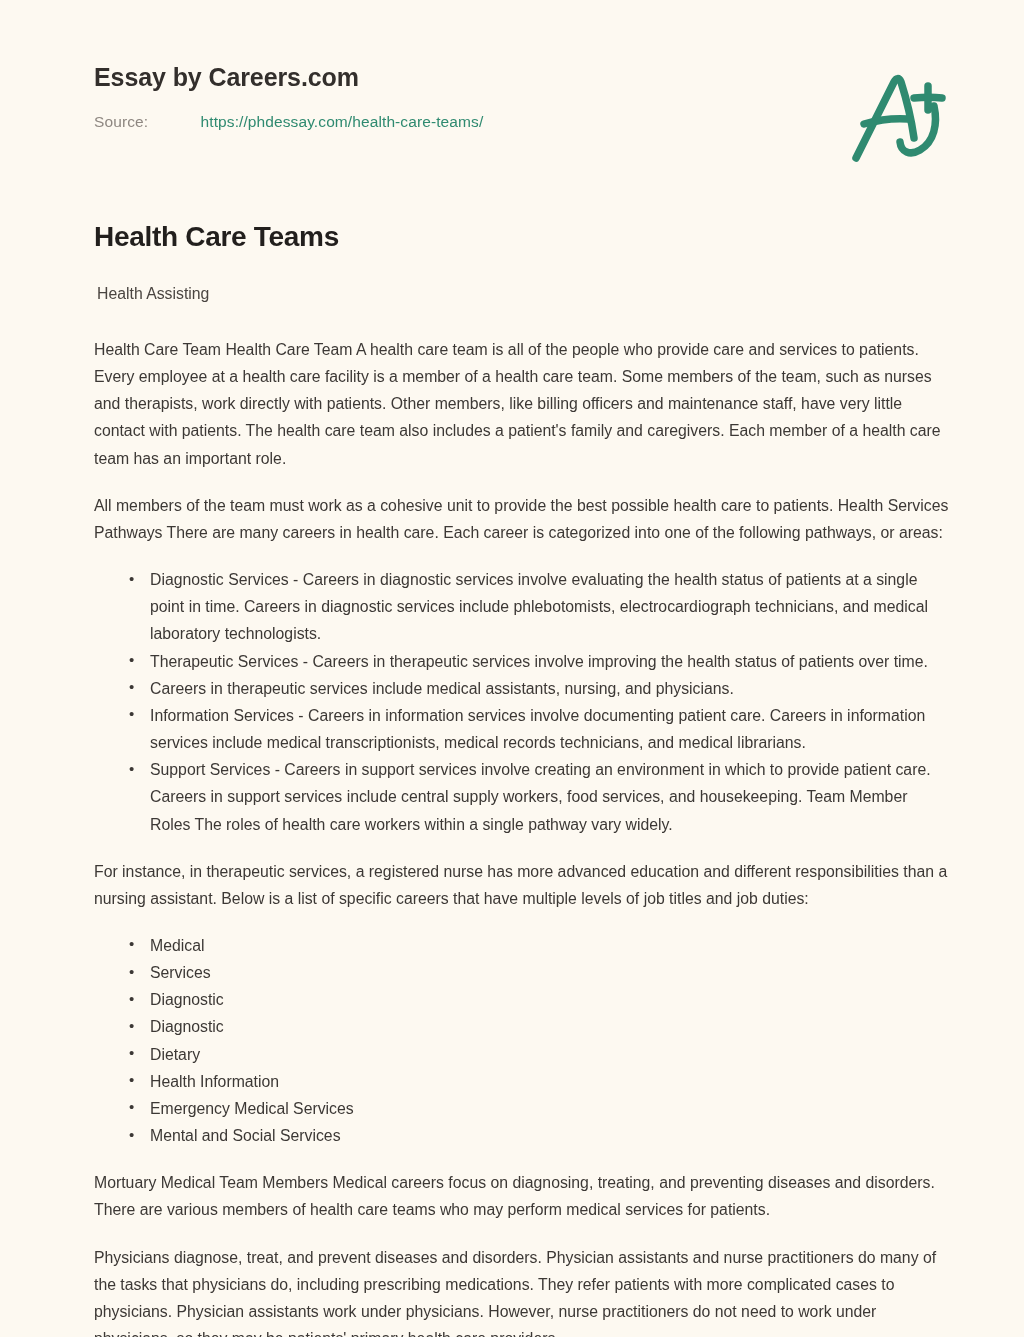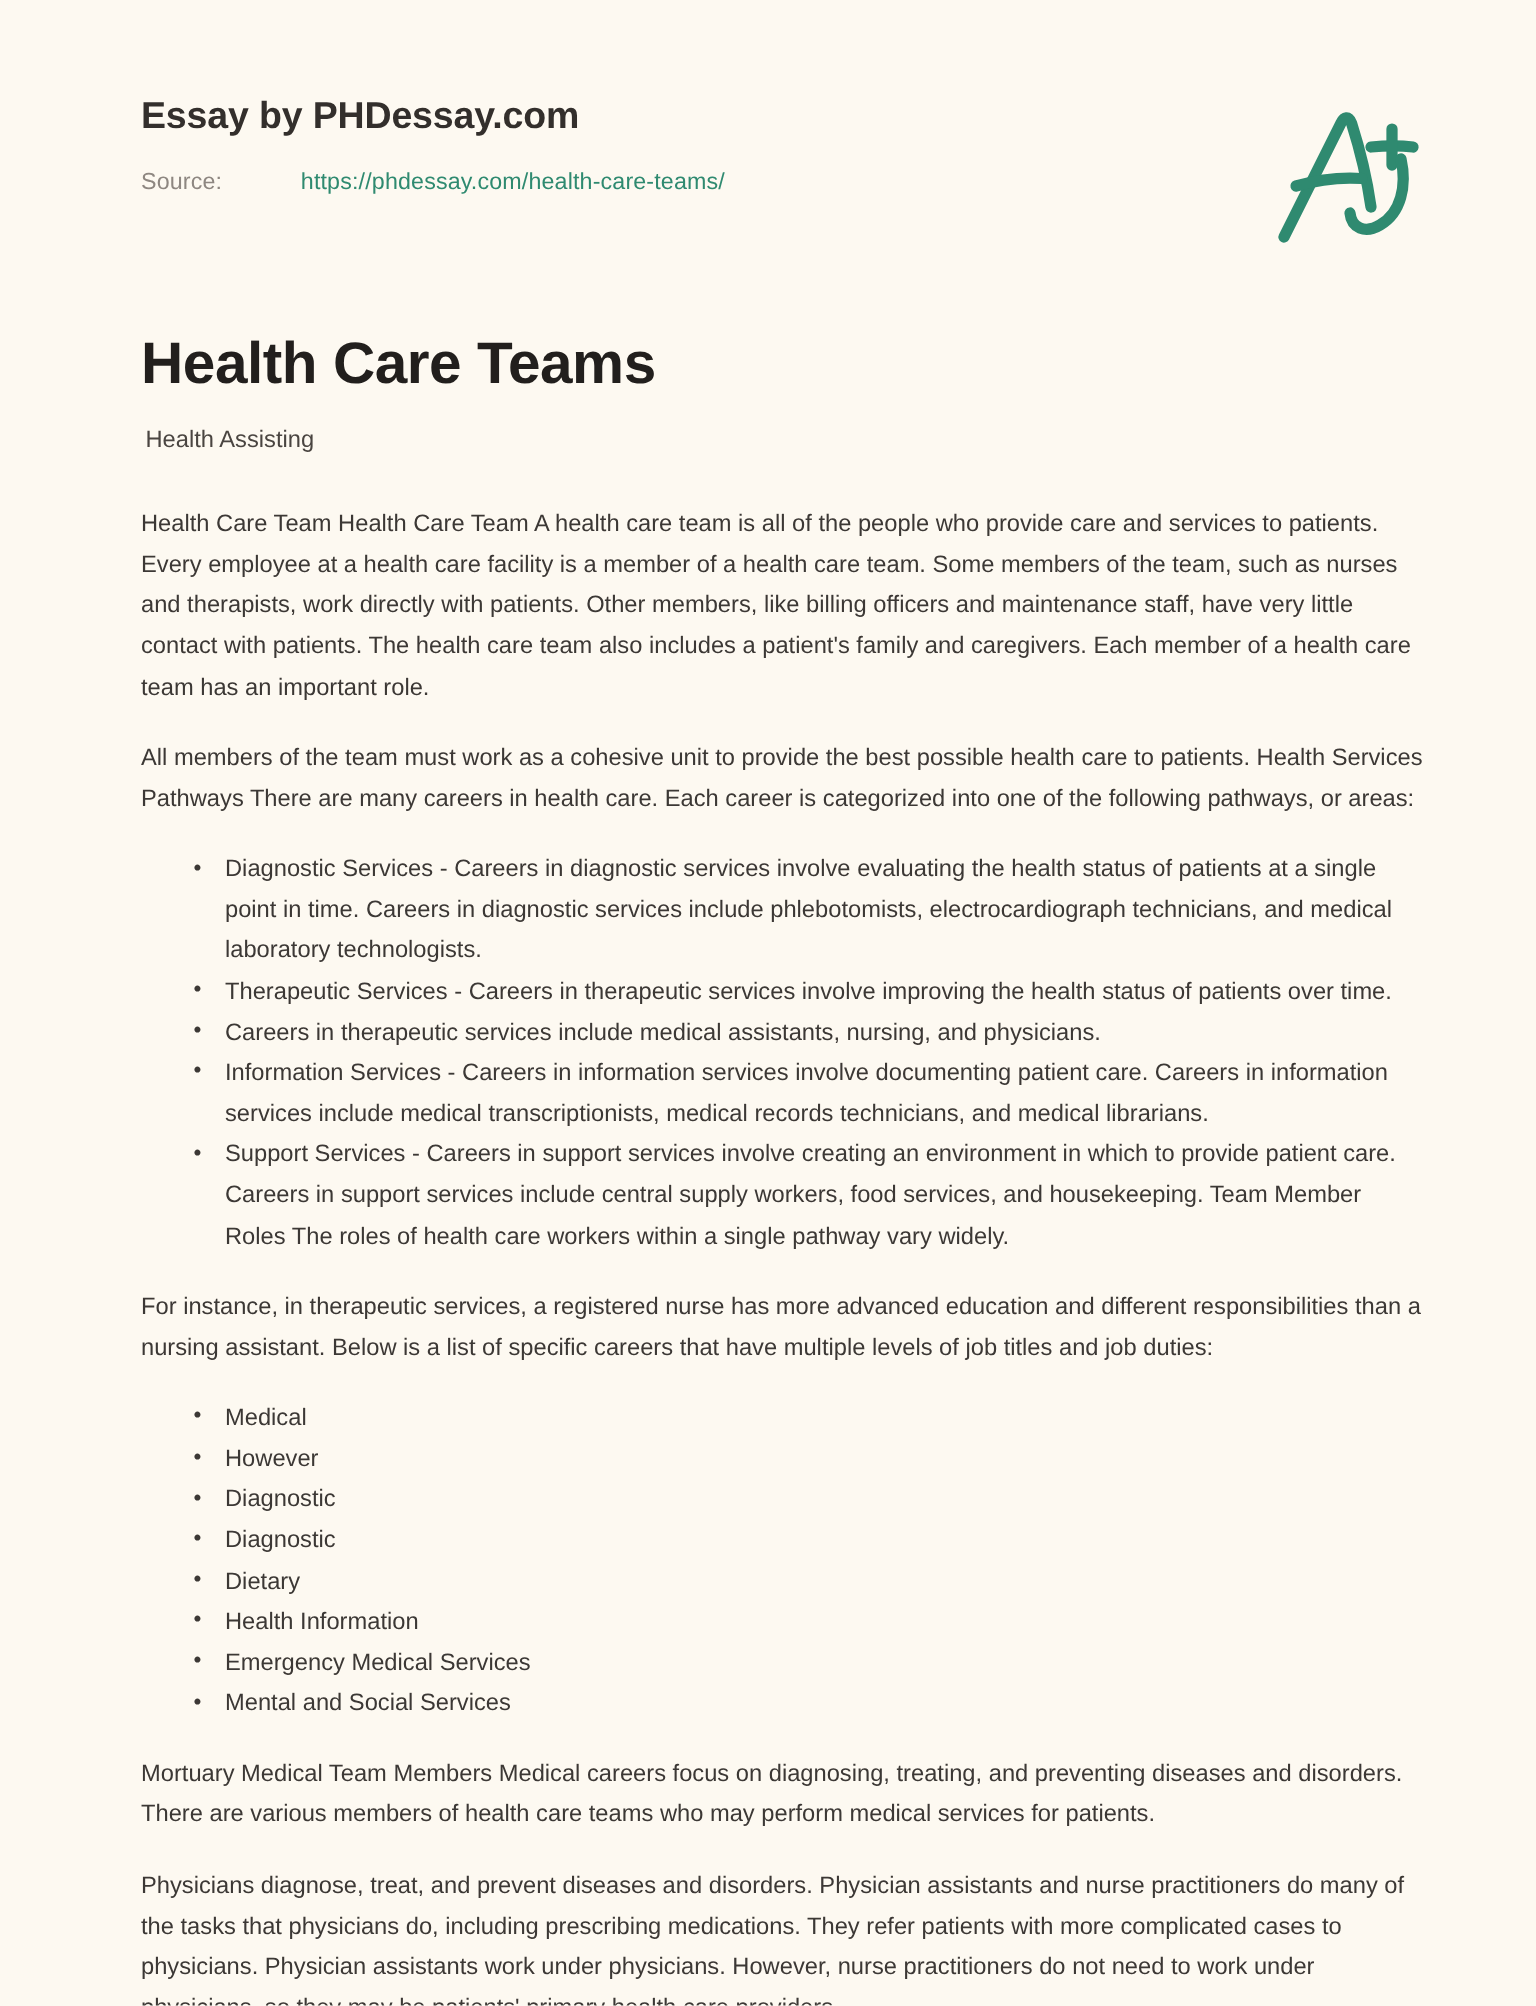--- a/index.html
+++ b/index.html
@@ -61,21 +61,21 @@
     height: 110px;
   }
   .logo svg { display: block; }
 
   
   .doc-title {
     position: absolute;
     left: 94px;
     top: 219px;
     margin: 0;
-    font-size: 39px;
+    font-size: 28px;
     font-weight: bold;
     letter-spacing: -0.3px;
     color: #221f1d;
     line-height: 1.25;
   }
 
   .subtitle {
     position: absolute;
     left: 97px;
     top: 285px;
@@ -121,21 +121,21 @@
   .list-tight li {
     line-height: 1.72;
   }
 </style>
 </head>
 <body>
 
 <div class="page">
 
   <div class="site-header">
-    <div class="brand-line">Essay by PHDessay.com</div>
+    <div class="brand-line">Essay by Careers.com</div>
     <div class="source-line"><span>Source:</span> <a class="source-link" href="#">https://phdessay.com/health-care-teams/</a></div>
   </div>
 
   <div class="logo">
     <svg viewBox="0 0 120 110" width="120" height="110" aria-hidden="true">
       <g fill="none" stroke="#2f8a70" stroke-width="7.5" stroke-linecap="round" stroke-linejoin="round">
         <path d="M18 96 C 30 72, 44 44, 56 20 C 58 16, 61 15, 63 20 C 70 42, 74 62, 76 76"></path>
         <path d="M26 62 C 40 58, 56 56, 70 57"></path>
         <path d="M76 36 C 86 35, 96 35, 104 36"></path>
         <path d="M90 24 C 90 32, 90 40, 90 48"></path>
@@ -158,21 +158,21 @@
       <li>Therapeutic Services - Careers in therapeutic services involve improving the health status of patients over time.</li>
       <li>Careers in therapeutic services include medical assistants, nursing, and physicians.</li>
       <li>Information Services - Careers in information services involve documenting patient care. Careers in information services include medical transcriptionists, medical records technicians, and medical librarians.</li>
       <li>Support Services - Careers in support services involve creating an environment in which to provide patient care. Careers in support services include central supply workers, food services, and housekeeping. Team Member Roles The roles of health care workers within a single pathway vary widely.</li>
     </ul>
 
     <p>For instance, in therapeutic services, a registered nurse has more advanced education and different responsibilities than a nursing assistant. Below is a list of specific careers that have multiple levels of job titles and job duties:</p>
 
     <ul class="list-tight">
       <li>Medical</li>
-      <li>However</li>
+      <li>Services</li>
       <li>Diagnostic</li>
       <li>Diagnostic</li>
       <li>Dietary</li>
       <li>Health Information</li>
       <li>Emergency Medical Services</li>
       <li>Mental and Social Services</li>
     </ul>
 
     <p>Mortuary Medical Team Members Medical careers focus on diagnosing, treating, and preventing diseases and disorders. There are various members of health care teams who may perform medical services for patients.</p>
 

